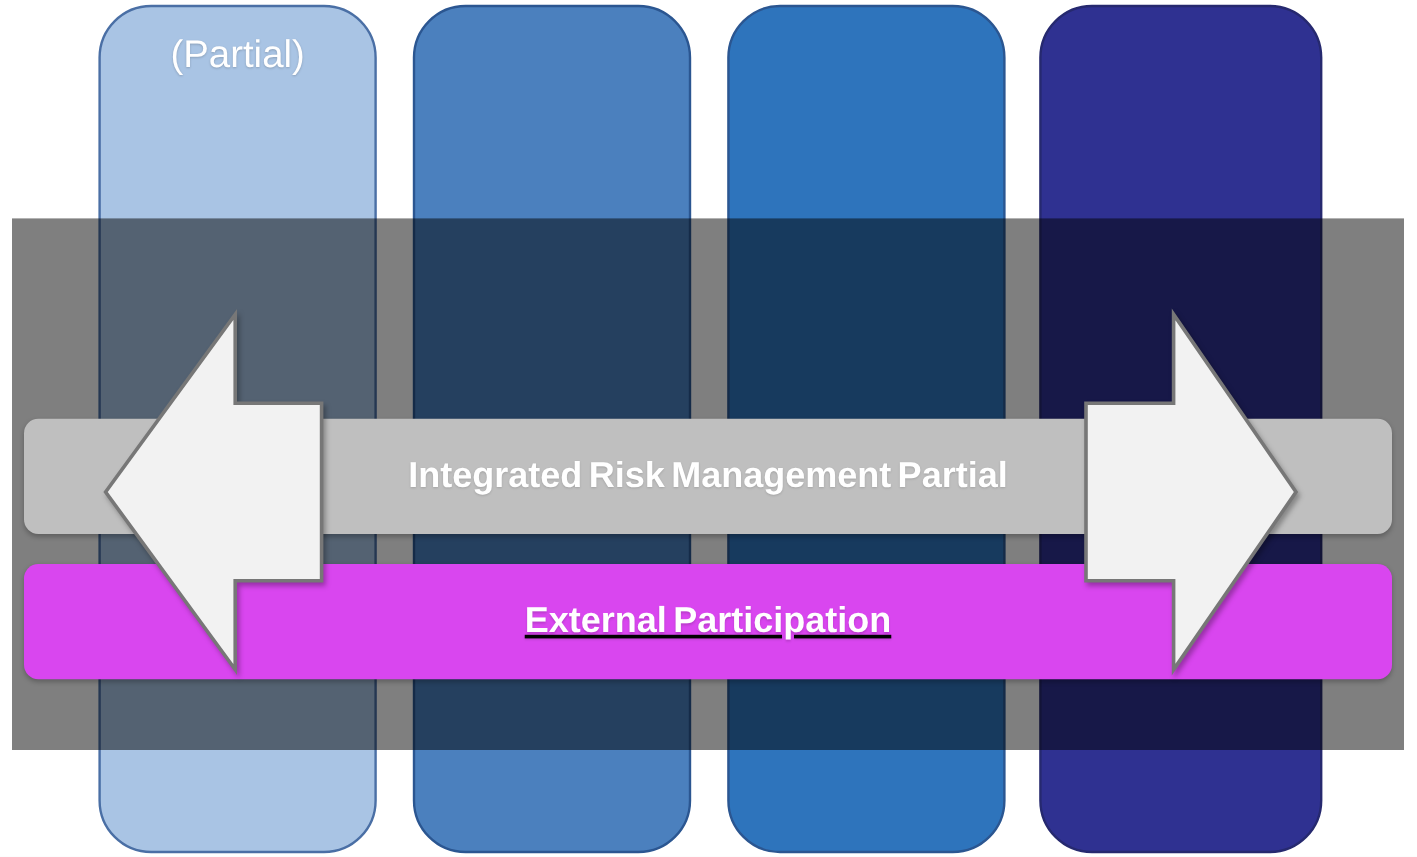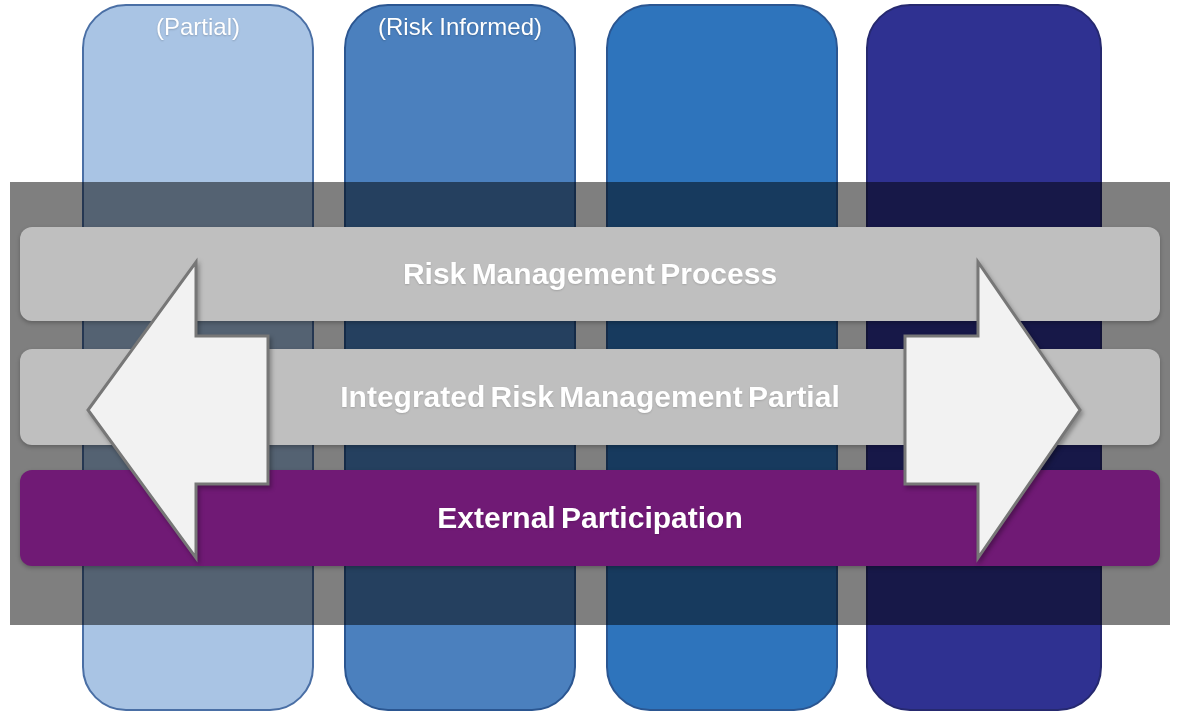--- a/index.html
+++ b/index.html
@@ -33,23 +33,23 @@
   .tier-title {
     margin-top: 40px;
     color: #ffffff;
     font-size: 38px;
     font-weight: bold;
     line-height: 1.15;
     letter-spacing: 0.5px;
     text-shadow: 0 2px 3px rgba(0,0,0,0.25);
   }
   .tier-sub {
-    margin-top: 7px;
+    margin-top: 20px;
     color: #ffffff;
-    font-size: 24px;
+    font-size: 32px;
     line-height: 1.2;
     text-shadow: 0 1px 2px rgba(0,0,0,0.2);
   }
   
   .band {
     position: absolute;
     left: 10px;
     top: 182px;
     width: 1160px;
     height: 443px;
@@ -98,40 +98,36 @@
 </head>
 <body>
 
 <div class="stage">
 
   <div class="col col1" style="background-color: rgb(169, 196, 228); border-color: rgb(74, 111, 165);">
     <div class="tier-sub">(Partial)</div>
   </div>
 
   <div class="col col2" style="background-color: rgb(75, 128, 190); border-color: rgb(43, 86, 145);">
-    <div class="tier-sub">(Risk Informed)</div>
   </div>
 
   <div class="col col3" style="background-color: rgb(46, 116, 188); border-color: rgb(43, 86, 145);">
   </div>
 
   <div class="col col4" style="background-color: rgb(47, 49, 145); border-color: rgb(38, 41, 111);">
   </div>
 
   <div class="band" style="background-color: rgba(0, 0, 0, 0.5);"></div>
 
-  <div class="bar bar1" style="background-color: rgb(191, 191, 191);">
-    <span class="bar-label">Risk Management Process</span>
-  </div>
 
   <div class="bar bar2" style="background-color: rgb(191, 191, 191);">
     <span class="bar-label">Integrated Risk Management Partial</span>
   </div>
 
-  <div class="bar bar3" style="background-color: #701a75;">
+  <div class="bar bar3" style="background-color: #d946ef; text-decoration: underline;">
     <span class="bar-label">External Participation</span>
   </div>
 
   <svg class="arrows" viewBox="0 0 1181 714" xmlns="http://www.w3.org/2000/svg">
     <polygon points="268,336 196,336 196,262 88,410 196,558 196,484 268,484" style="fill: rgb(242, 242, 242); stroke: rgb(119, 119, 119);"></polygon>
     <polygon points="905,336 978,336 978,262 1080,410 978,558 978,484 905,484" style="fill: rgb(242, 242, 242); stroke: rgb(119, 119, 119);"></polygon>
   </svg>
 
 </div>
 

